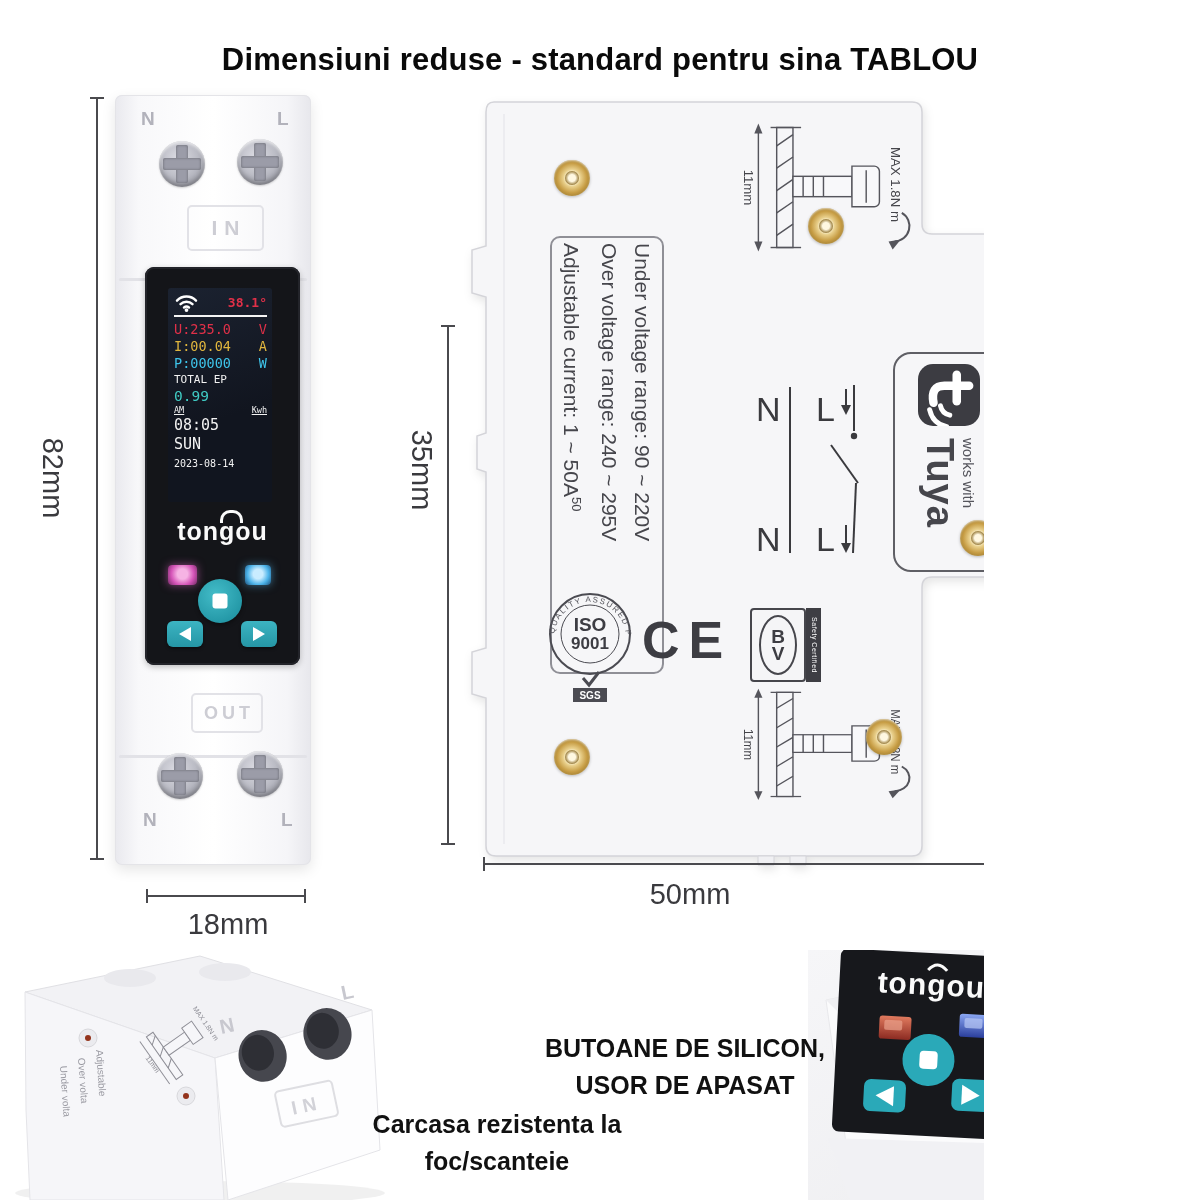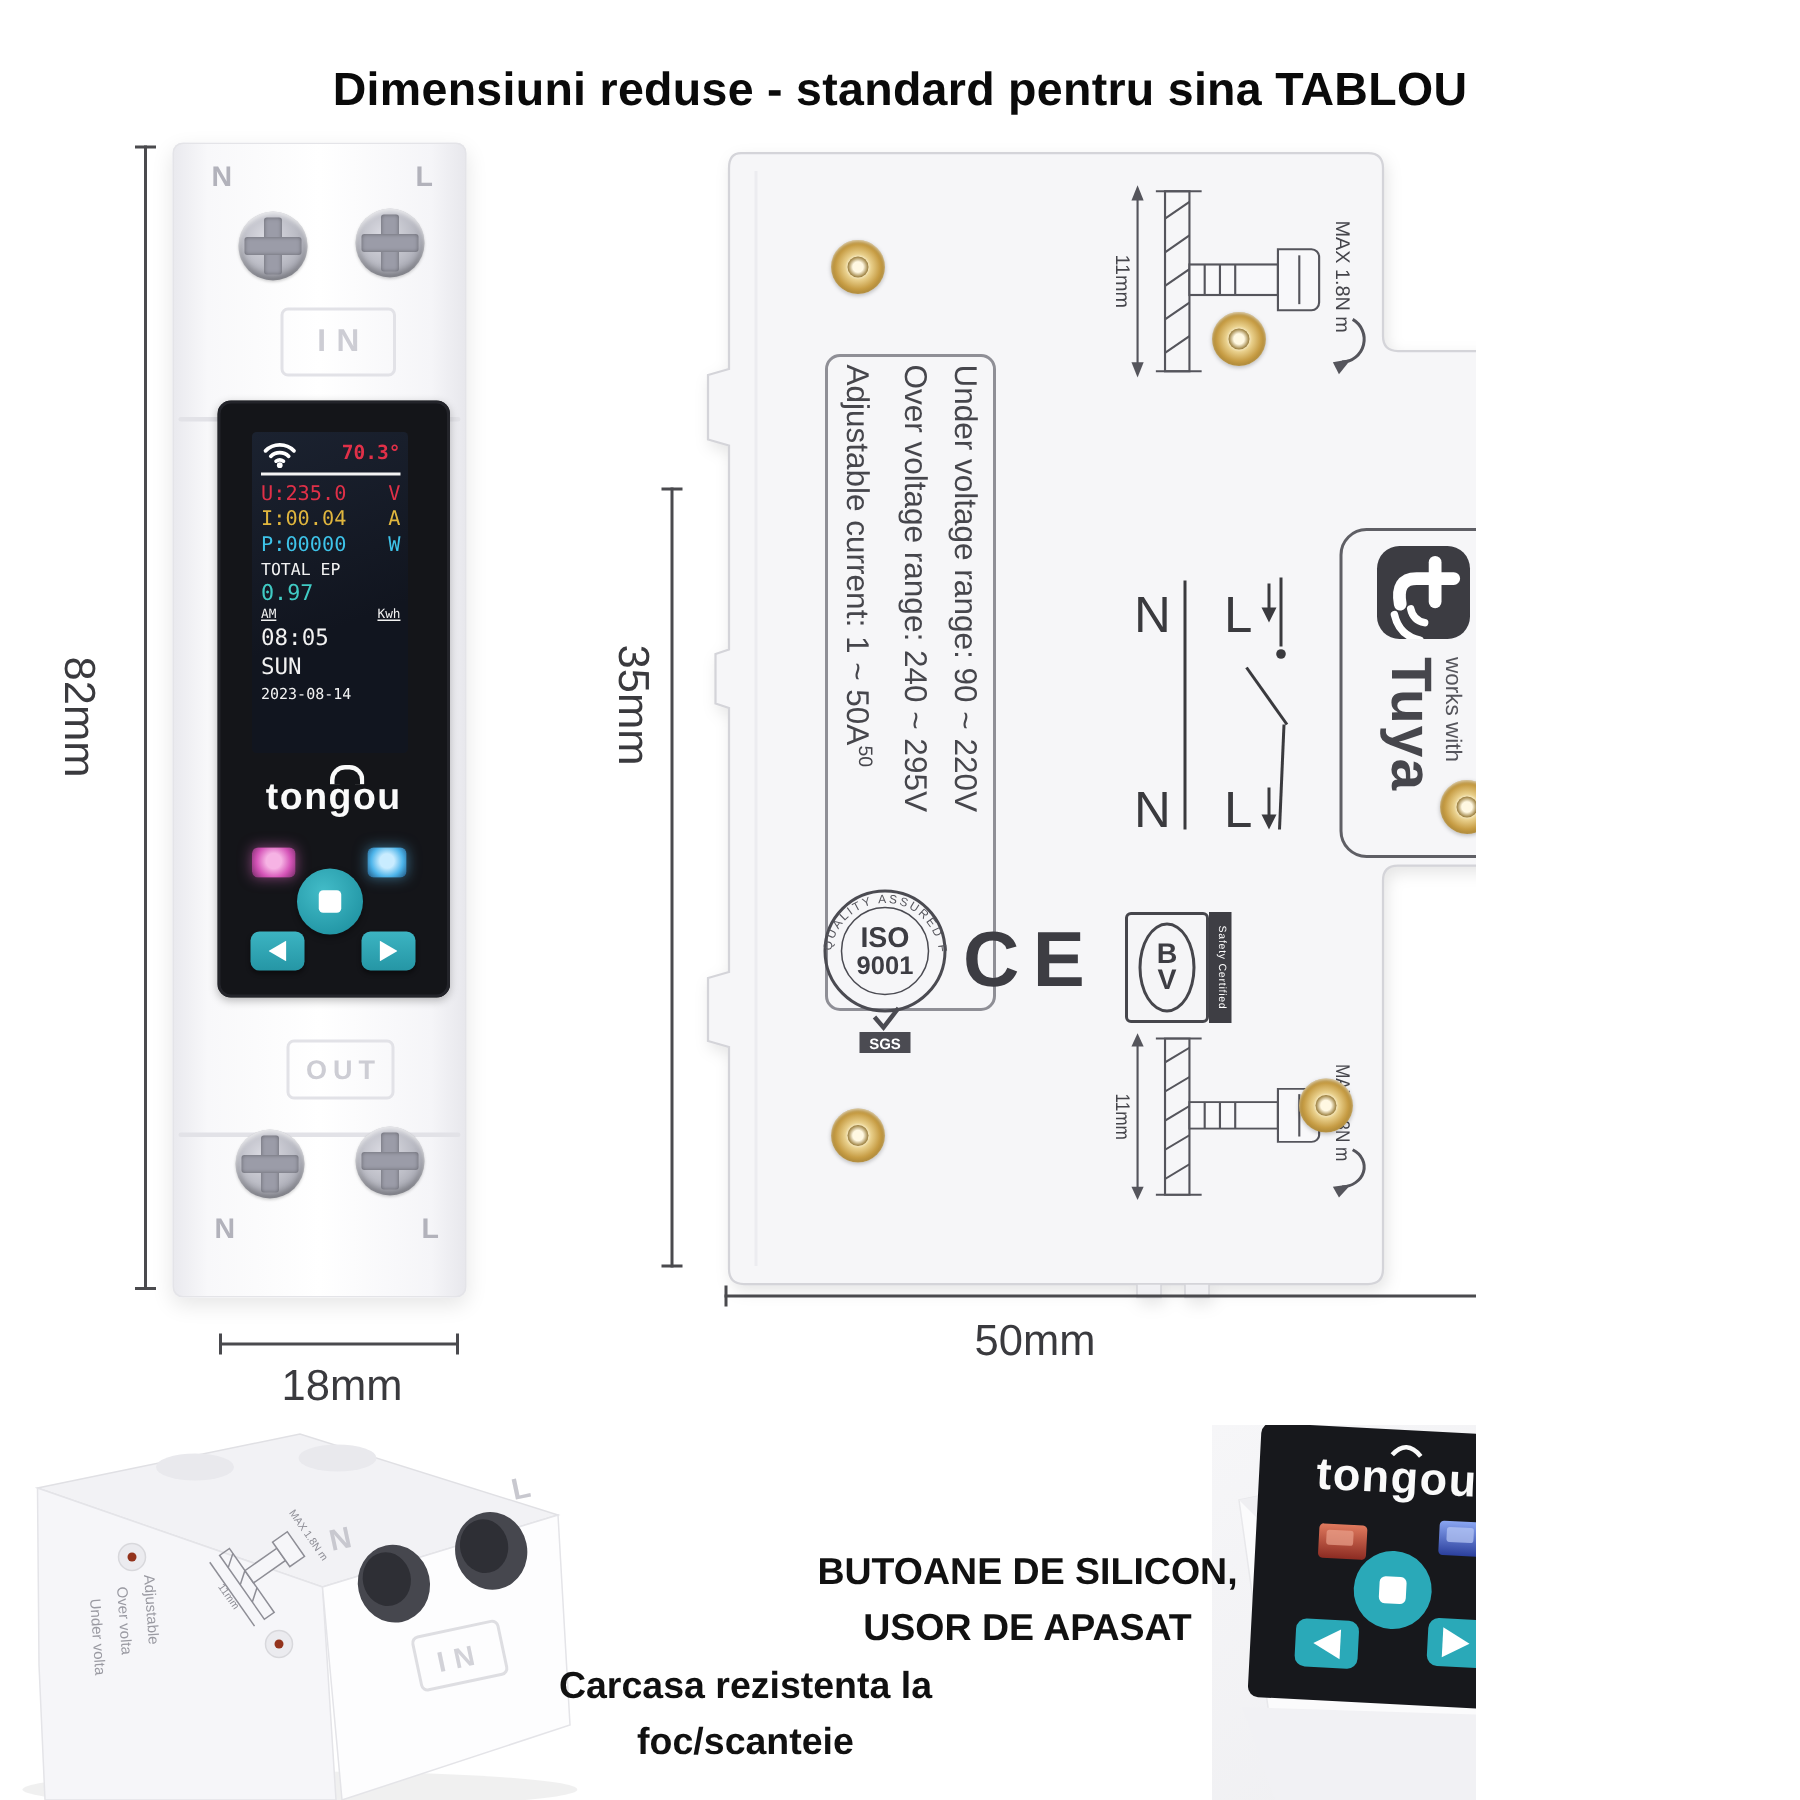--- a/index.html
+++ b/index.html
@@ -124,37 +124,37 @@
 
     <div class="fv-panel">
       <div class="fv-lcd">
         <div class="lcd-row">
           <svg width="25" height="19" viewBox="0 0 26 20">
             <path d="M3 8 a14 14 0 0 1 20 0" stroke="#fff" stroke-width="2.6" fill="none" stroke-linecap="round"></path>
             <path d="M6.7 11.8 a9 9 0 0 1 12.6 0" stroke="#fff" stroke-width="2.6" fill="none" stroke-linecap="round"></path>
             <path d="M10.4 15.2 a4.4 4.4 0 0 1 5.2 0" stroke="#fff" stroke-width="2.6" fill="none" stroke-linecap="round"></path>
             <circle cx="13" cy="18" r="2" fill="#fff"></circle>
           </svg>
-          <span class="lcd-temp">70.3°</span>
+          <span class="lcd-temp">38.1°</span>
         </div>
         <div class="lcd-div"></div>
         <div class="lcd-row c-red">
           <span>U:235.0</span>
           <span>V</span>
         </div>
         <div class="lcd-row c-yel">
           <span>I:00.04</span>
           <span>A</span>
         </div>
         <div class="lcd-row c-cyn">
           <span>P:00000</span>
           <span>W</span>
         </div>
         <div class="lcd-lab">TOTAL EP</div>
-        <div class="lcd-total">0.97</div>
+        <div class="lcd-total">0.99</div>
         <div class="lcd-tiny">
           <span>AM</span>
           <span>Kwh</span>
         </div>
         <div class="lcd-time">
           <span>08:05</span>
           <span>SUN</span>
         </div>
         <div class="lcd-date">2023-08-14</div>
       </div>

